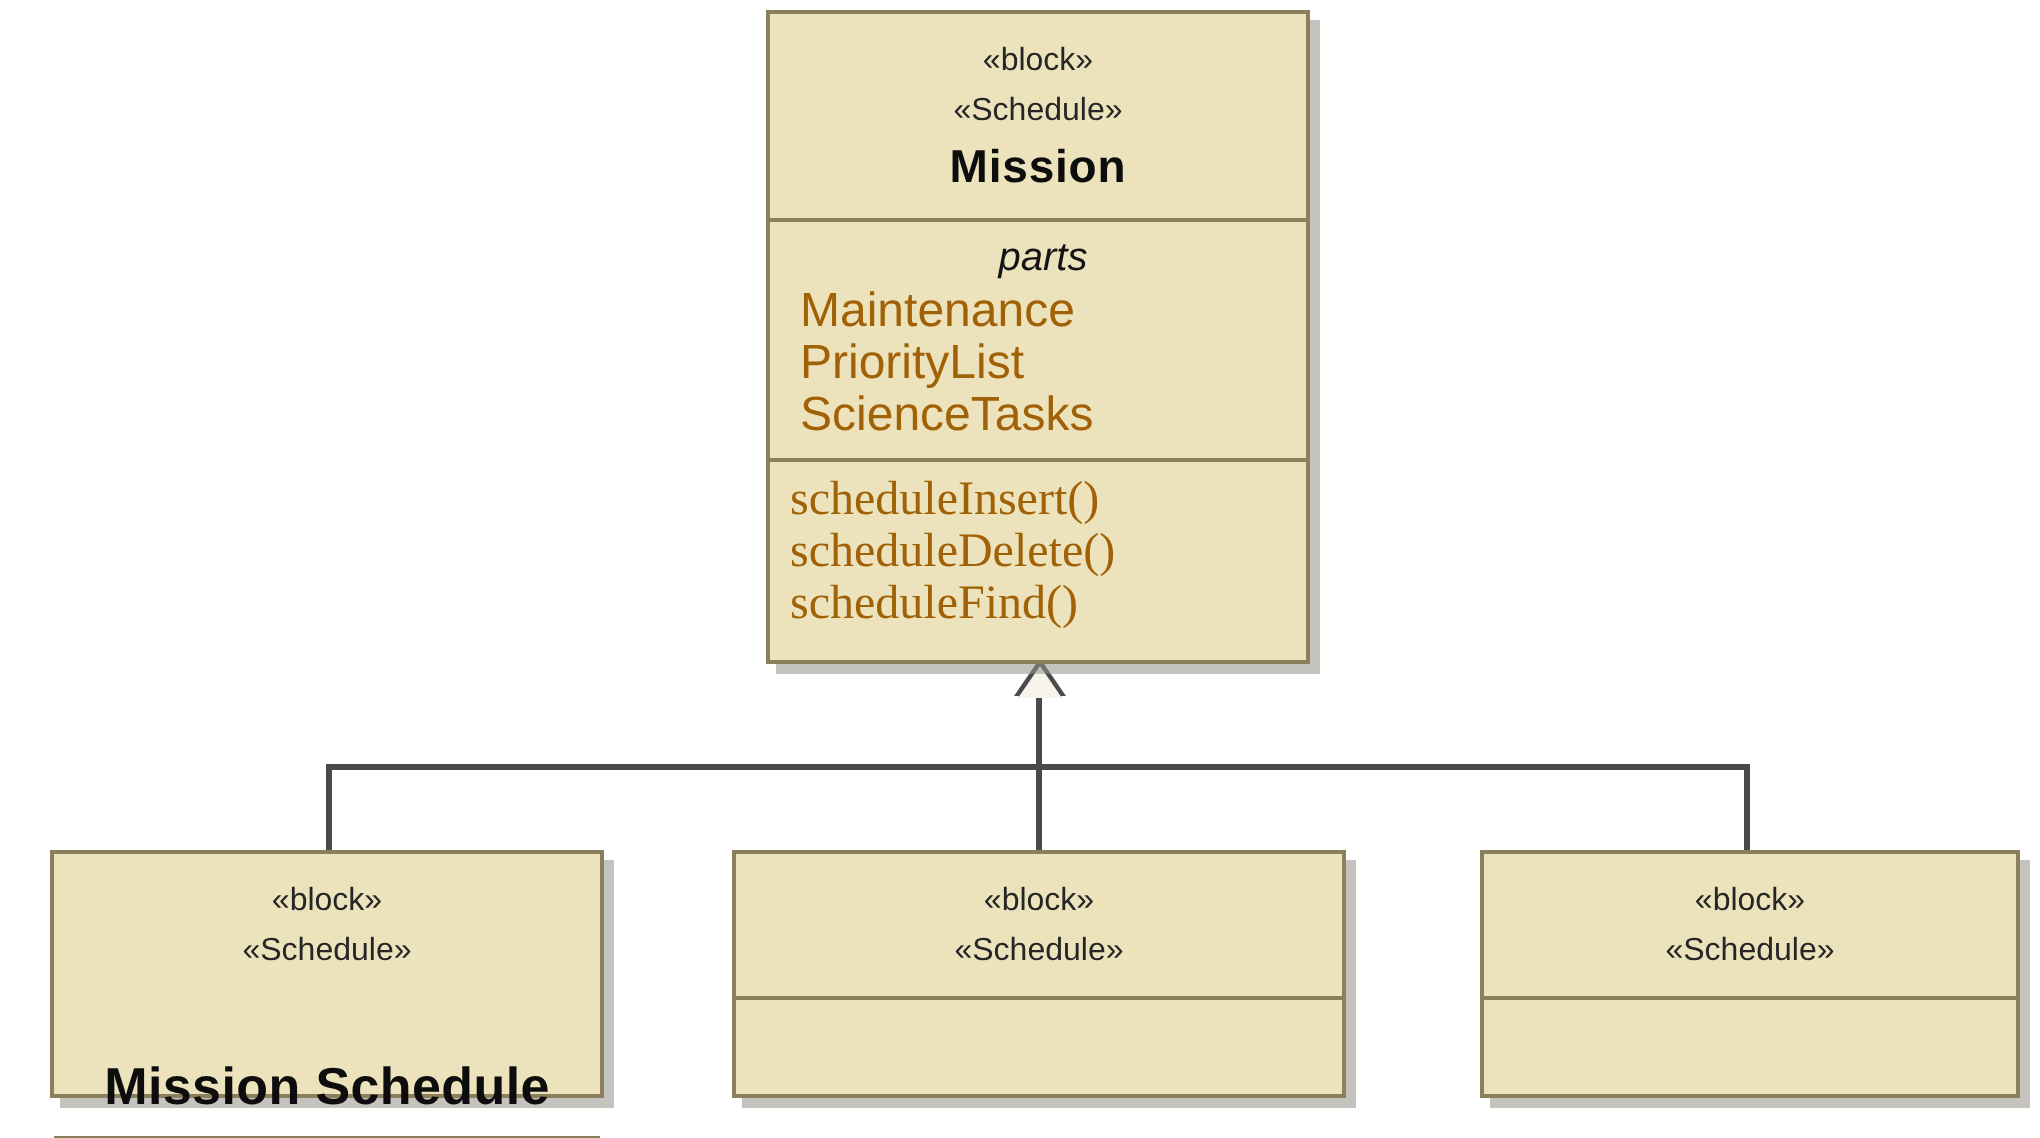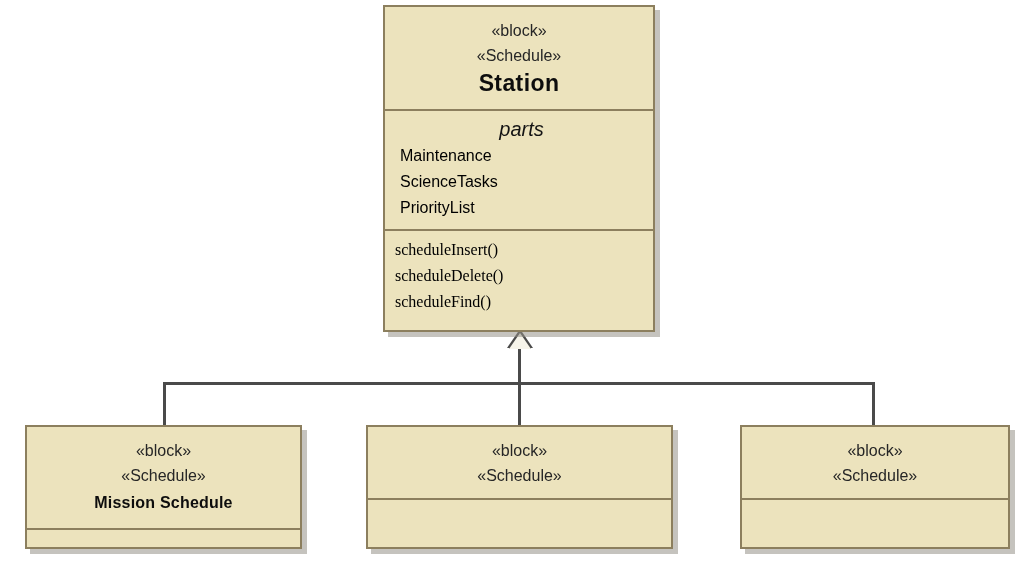--- a/index.html
+++ b/index.html
@@ -79,44 +79,45 @@
   }
   .blockname {
     font-size: 23px;
     font-weight: bold;
     line-height: 31px;
     color: #0d0d0d;
     white-space: nowrap;
     letter-spacing: 0.4px;
   }
   .blockname-sm {
-    font-size: 16px;
+    font-size: 26px;
     font-weight: bold;
     line-height: 30px;
     color: #0d0d0d;
     white-space: nowrap;
     letter-spacing: 0.2px;
+    margin-top: 40px;
   }
 
   
   .parts {
     padding: 5px 0 8px 5px;
   }
   .parts-title {
     text-align: center;
     font-style: italic;
     font-size: 20px;
     line-height: 27px;
     color: #141414;
   }
   .parts-item,
   .op-item {
-    font-size: 16px;
+    font-size: 24px;
     line-height: 26px;
-    color: #000000;
+    color: #a16207;
     padding-left: 10px;
     white-space: nowrap;
   }
 
   
   .ops {
     padding: 6px 0 9px 0;
     font-family: Liberation Serif, serif;
   }
 
@@ -141,28 +142,28 @@
   <div class="conn conn-v" style="left:872px; top:382px; height:43px;"></div>
 
   <div class="gen-arrow-outline" style="left:507px; top:329px;"></div>
   <div class="gen-arrow" style="left:509px; top:333px;"></div>
 
   <div class="block" style="left:383px; top:5px; width:272px; height:327px;">
 
     <div class="compartment hdr">
       <div class="stereotype">«block»</div>
       <div class="stereotype">«Schedule»</div>
-      <div class="blockname">Station</div>
+      <div class="blockname">Mission</div>
     </div>
 
     <div class="compartment parts">
       <div class="parts-title">parts</div>
       <div class="parts-item">Maintenance</div>
+      <div class="parts-item">PriorityList</div>
       <div class="parts-item">ScienceTasks</div>
-      <div class="parts-item">PriorityList</div>
     </div>
 
     <div class="compartment ops">
       <div class="op-item">scheduleInsert()</div>
       <div class="op-item">scheduleDelete()</div>
       <div class="op-item">scheduleFind()</div>
     </div>
   </div>
 
   <div class="block" style="left:25px; top:425px; width:277px; height:124px;">

